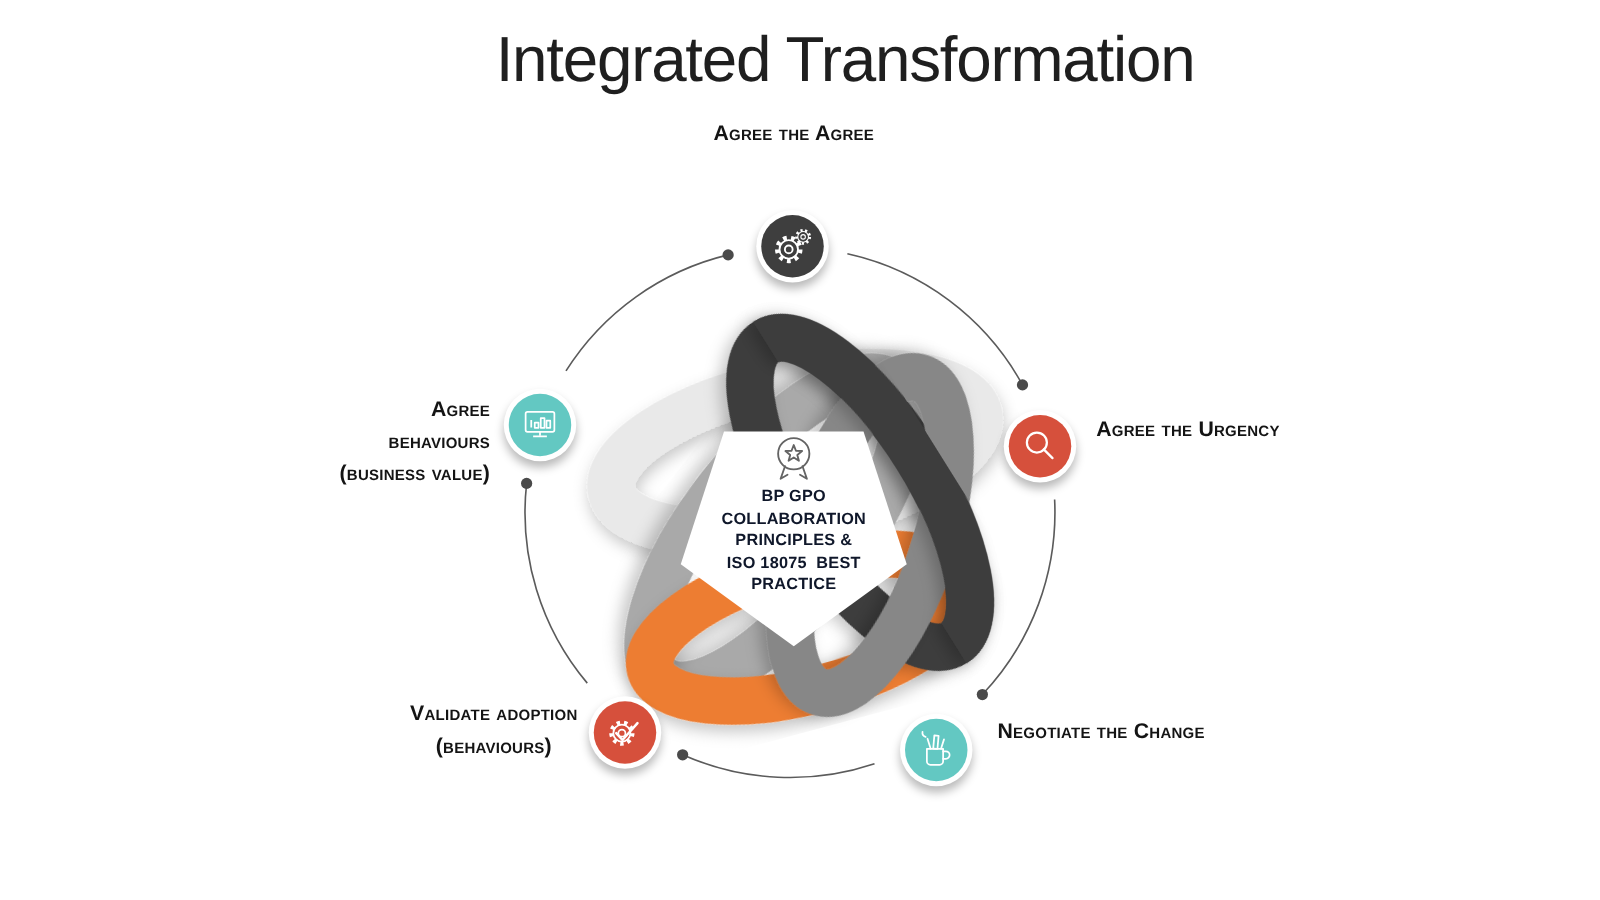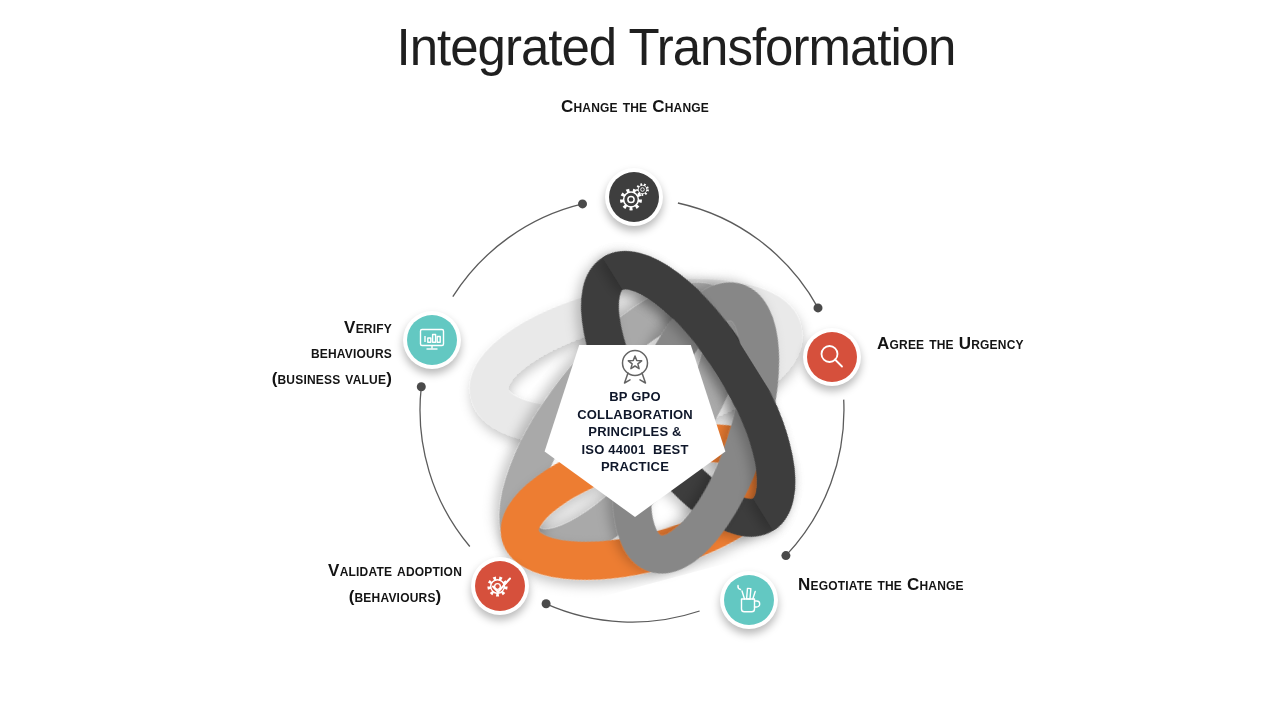--- a/index.html
+++ b/index.html
@@ -74,21 +74,21 @@
       <g fill="none" stroke="#646464" stroke-width="1.5" stroke-linejoin="round" stroke-linecap="round">
         <circle cx="0" cy="-4" r="12.5"></circle>
         <path d="M0,-11 L1.76,-6.43 L6.66,-6.16 L2.85,-3.07 L4.11,1.66 L0,-1 L-4.11,1.66 L-2.85,-3.07 L-6.66,-6.16 L-1.76,-6.43 Z"></path>
         <path d="M-7,6 L-10.5,16 L-5,12.8"></path>
         <path d="M7,6 L10.5,16 L5,12.8"></path>
       </g>
     </svg>
     <div class="center-line">BP GPO</div>
     <div class="center-line">COLLABORATION</div>
     <div class="center-line">PRINCIPLES &amp;</div>
-    <div class="center-line">ISO 44001  BEST</div>
+    <div class="center-line">ISO 18075  BEST</div>
     <div class="center-line">PRACTICE</div>
   </div>
 
   <div class="node" style="left:598px;top:197px;">
     <div class="node-inner" style="background: rgb(62, 62, 62);">
       <svg width="36" height="36" viewBox="-18 -18 36 36">
         <use href="#gearShape" transform="translate(-3,2.5)"></use>
         <use href="#gearShape" transform="translate(8.5,-7.5) scale(0.58)"></use>
       </svg>
     </div>
@@ -139,31 +139,31 @@
           <rect x="0.6" y="-5.5" width="3" height="7.7"></rect>
           <rect x="5.2" y="-3.5" width="3" height="5.7"></rect>
           <line x1="0" y1="5.5" x2="0" y2="8.5"></line>
           <line x1="-5.5" y1="9" x2="5.5" y2="9"></line>
         </g>
       </svg>
     </div>
   </div>
 
   <div class="label label-top">
-    <span>Change the Change</span>
+    <span>Agree the Agree</span>
   </div>
   <div class="label label-right">
     <span>Agree the Urgency</span>
   </div>
   <div class="label label-br">
     <span>Negotiate the Change</span>
   </div>
   <div class="label label-bl">
     <div>Validate adoption</div>
     <div>(behaviours)</div>
   </div>
   <div class="label label-left">
-    <div>Verify</div>
+    <div>Agree</div>
     <div>behaviours</div>
     <div>(business value)</div>
   </div>
 
 </div>
 
 </body></html>

